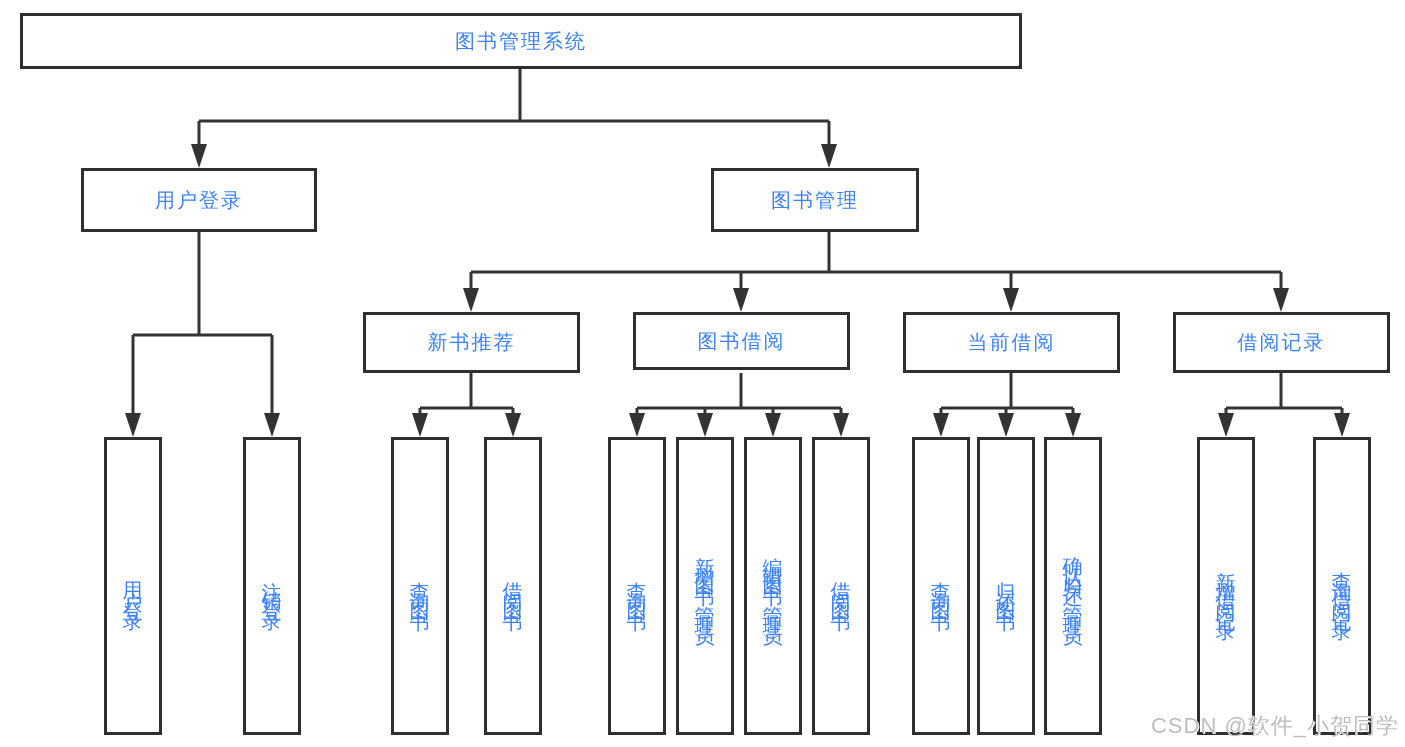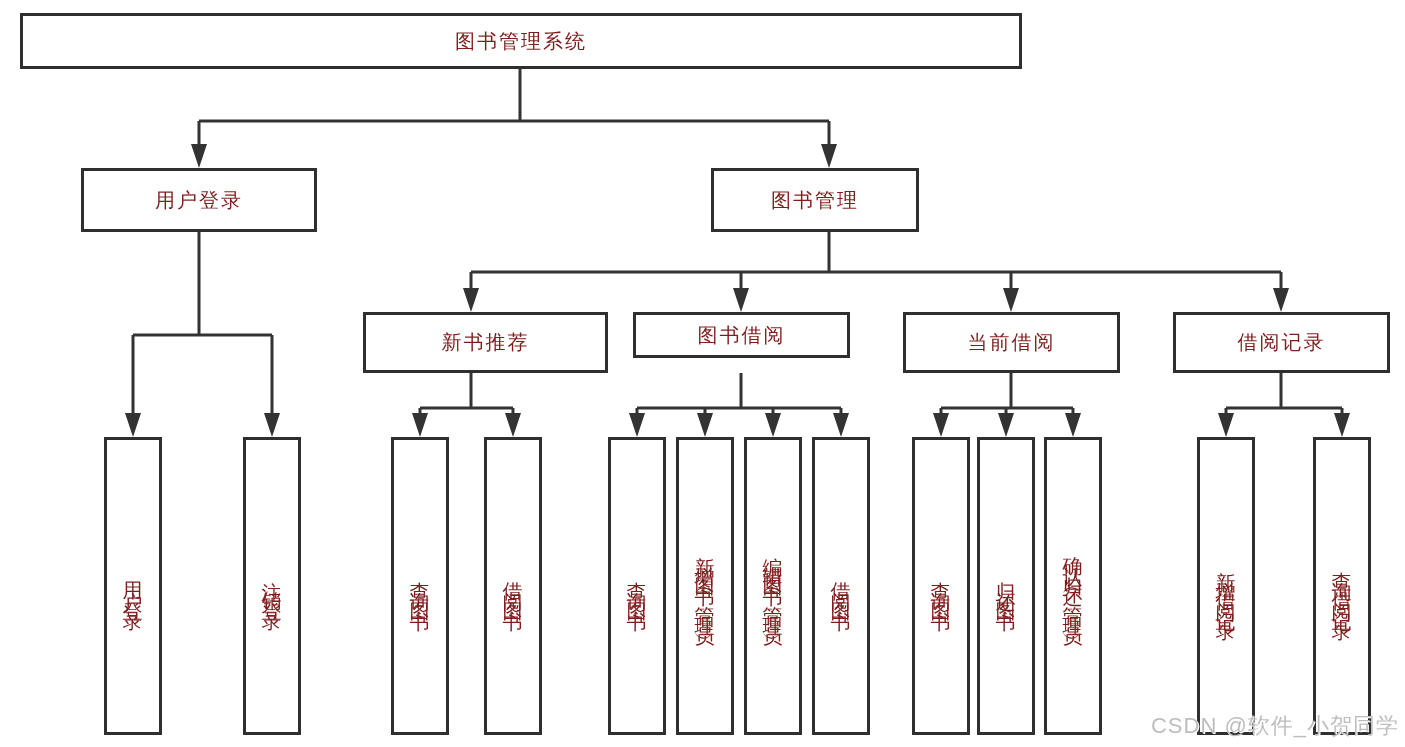--- a/index.html
+++ b/index.html
@@ -12,21 +12,21 @@
   }
   #connectors{position:absolute;left:0;top:0;width:1405px;height:747px;}
   .box{
     position:absolute;
     background:#ffffff;
     border:3px solid #2f2f2f;
     box-sizing:border-box;
     display:flex;
     align-items:center;
     justify-content:center;
-    color:#7f1d1d;
+    color:#3b82f6;
   }
   .hlabel{
     font-size:20px;
     letter-spacing:2px;
     white-space:nowrap;
   }
   .vert .vlabel{
     writing-mode:vertical-rl;
     text-orientation:mixed;
     font-size:20px;
@@ -95,24 +95,24 @@
     <span class="hlabel">图书管理系统</span>
   </div>
 
   <div class="box" style="left:81px;top:168px;width:236px;height:64px">
     <span class="hlabel">用户登录</span>
   </div>
   <div class="box" style="left:711px;top:168px;width:208px;height:64px">
     <span class="hlabel">图书管理</span>
   </div>
 
-  <div class="box" style="left:363px;top:312px;width:245px;height:61px">
+  <div class="box" style="left:363px;top:312px;width:217px;height:61px">
     <span class="hlabel">新书推荐</span>
   </div>
-  <div class="box" style="left:633px;top:312px;width:217px;height:46px">
+  <div class="box" style="left:633px;top:312px;width:217px;height:58px">
     <span class="hlabel">图书借阅</span>
   </div>
   <div class="box" style="left:1173px;top:312px;width:217px;height:61px">
     <span class="hlabel">借阅记录</span>
   </div>
   <div class="box" style="left:903px;top:312px;width:217px;height:61px">
     <span class="hlabel">当前借阅</span>
   </div>
 
   <div class="box vert" style="left:104px;top:437px;width:58px;height:298px">

